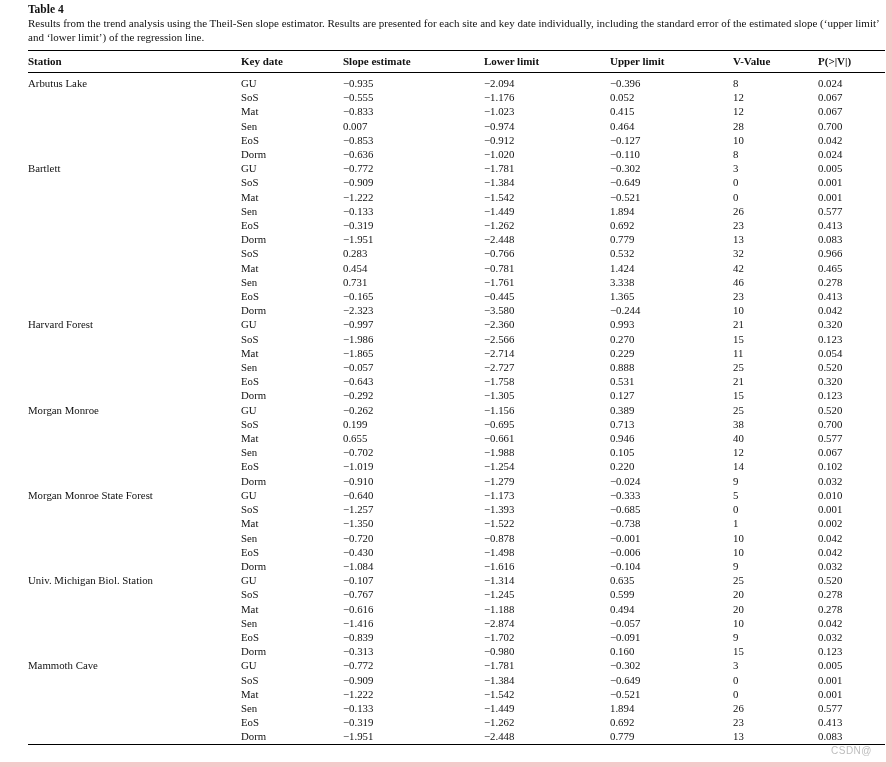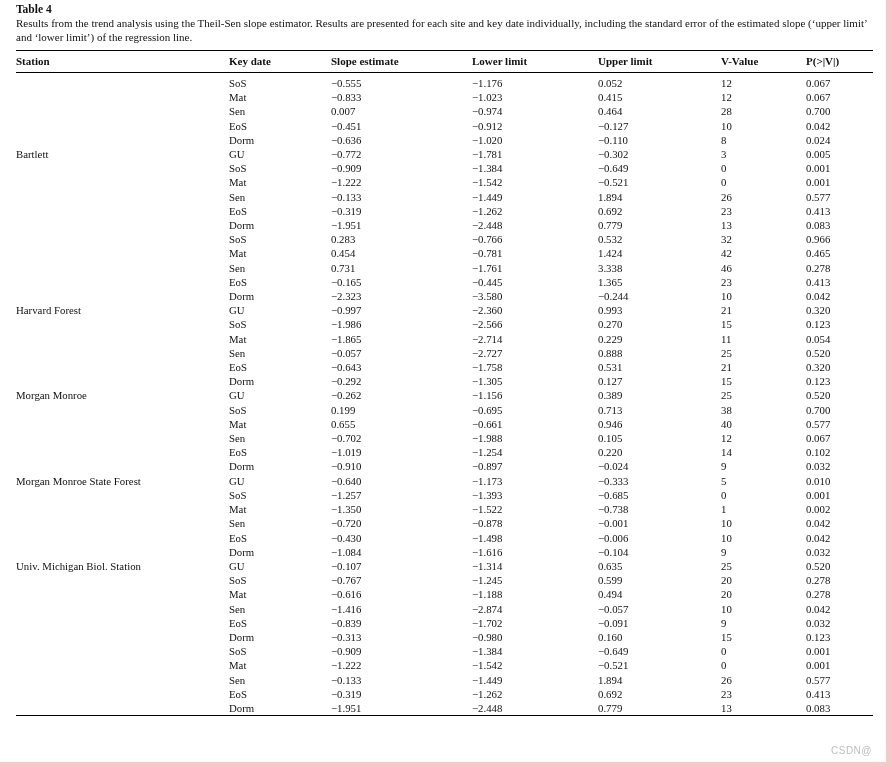--- a/index.html
+++ b/index.html
@@ -15,21 +15,21 @@
   }
   .page {
     position: absolute;
     top: 0;
     left: 0;
     width: 886px;
     height: 762px;
     background: #ffffff;
   }
   .content {
-    padding: 3px 0 0 16px;
+    padding: 3px 0 0 28px;
     width: 885px;
     border-radius: 11px;
   }
   .table-label {
     font-weight: bold;
     font-size: 11.5px;
     line-height: 13px;
     margin-bottom: 1px;
   }
   .table-caption {
@@ -101,20 +101,29 @@
             <th>Key date</th>
             <th>Slope estimate</th>
             <th>Lower limit</th>
             <th>Upper limit</th>
             <th>V-Value</th>
             <th>P(&gt;|V|)</th>
           </tr>
       </thead>
       <tbody id="table-body">
           <tr>
+            <td>Arbutus Lake</td>
+            <td>GU</td>
+            <td>−0.935</td>
+            <td>−2.094</td>
+            <td>−0.396</td>
+            <td>8</td>
+            <td>0.024</td>
+          </tr>
+          <tr>
             <td></td>
             <td>SoS</td>
             <td>−0.555</td>
             <td>−1.176</td>
             <td>0.052</td>
             <td>12</td>
             <td>0.067</td>
           </tr>
           <tr>
             <td></td>
@@ -130,21 +139,21 @@
             <td>Sen</td>
             <td>0.007</td>
             <td>−0.974</td>
             <td>0.464</td>
             <td>28</td>
             <td>0.700</td>
           </tr>
           <tr>
             <td></td>
             <td>EoS</td>
-            <td>−0.451</td>
+            <td>−0.853</td>
             <td>−0.912</td>
             <td>−0.127</td>
             <td>10</td>
             <td>0.042</td>
           </tr>
           <tr>
             <td></td>
             <td>Dorm</td>
             <td>−0.636</td>
             <td>−1.020</td>
@@ -347,21 +356,21 @@
             <td>−1.019</td>
             <td>−1.254</td>
             <td>0.220</td>
             <td>14</td>
             <td>0.102</td>
           </tr>
           <tr>
             <td></td>
             <td>Dorm</td>
             <td>−0.910</td>
-            <td>−0.897</td>
+            <td>−1.279</td>
             <td>−0.024</td>
             <td>9</td>
             <td>0.032</td>
           </tr>
           <tr>
             <td>Morgan Monroe State Forest</td>
             <td>GU</td>
             <td>−0.640</td>
             <td>−1.173</td>
             <td>−0.333</td>
@@ -459,20 +468,29 @@
             <td>0.032</td>
           </tr>
           <tr>
             <td></td>
             <td>Dorm</td>
             <td>−0.313</td>
             <td>−0.980</td>
             <td>0.160</td>
             <td>15</td>
             <td>0.123</td>
+          </tr>
+          <tr>
+            <td>Mammoth Cave</td>
+            <td>GU</td>
+            <td>−0.772</td>
+            <td>−1.781</td>
+            <td>−0.302</td>
+            <td>3</td>
+            <td>0.005</td>
           </tr>
           <tr>
             <td></td>
             <td>SoS</td>
             <td>−0.909</td>
             <td>−1.384</td>
             <td>−0.649</td>
             <td>0</td>
             <td>0.001</td>
           </tr>

